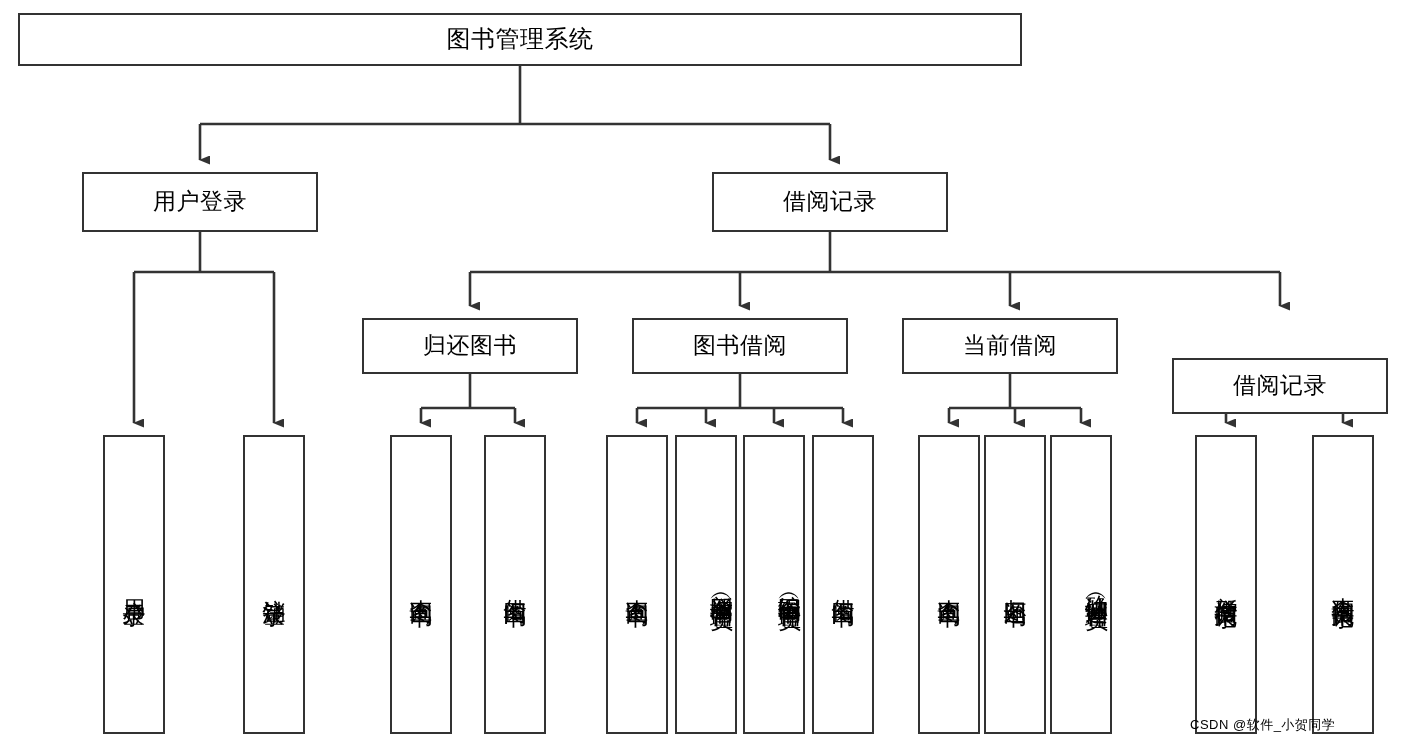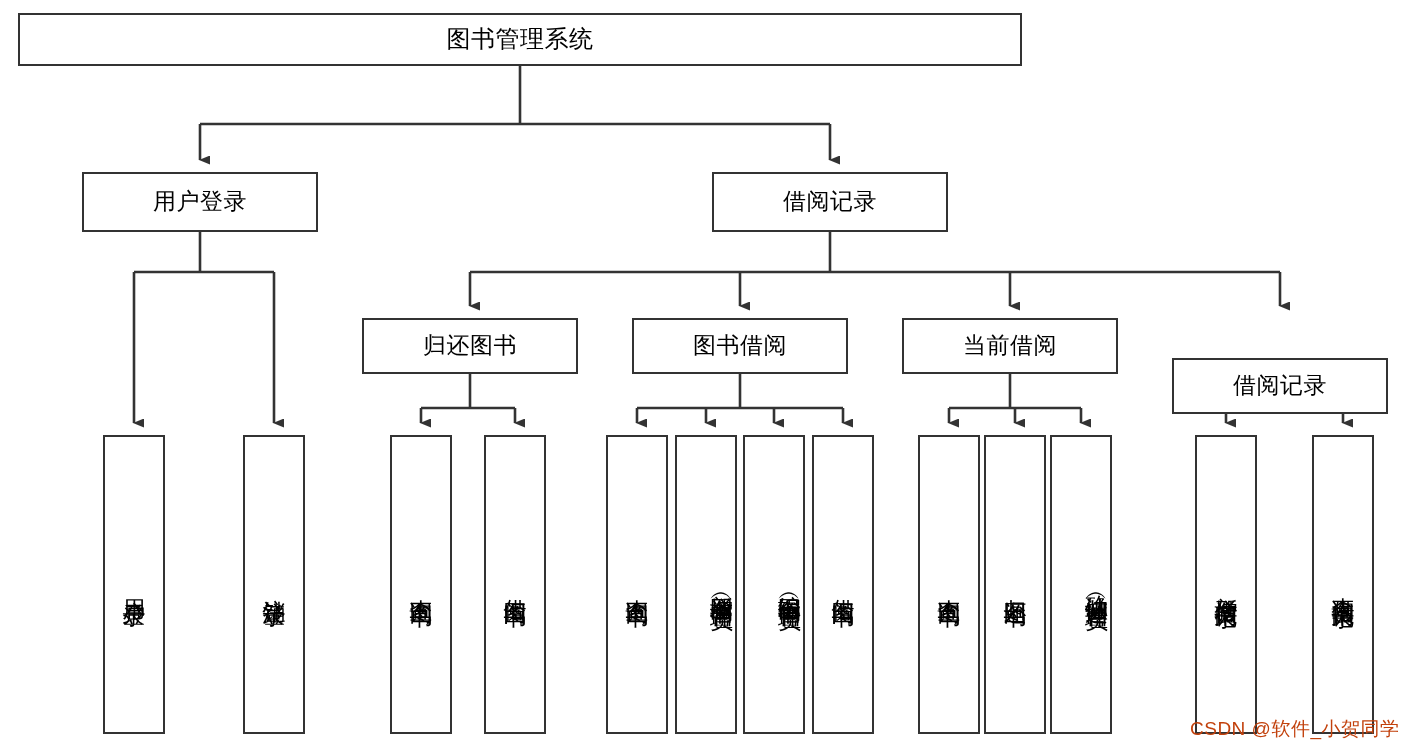--- a/index.html
+++ b/index.html
@@ -56,22 +56,22 @@
   .vlabel, .hlabel {
     writing-mode: inherit;
     text-orientation: inherit;
     white-space: nowrap;
   }
   #root-node {
     font-size: 24px;
   }
   .watermark {
     position: absolute;
-    color: #c2410c;
-    font-size: 19px;
+    color: #000000;
+    font-size: 13px;
     white-space: nowrap;
     pointer-events: none;
     letter-spacing: 0.5px;
     text-align: center;
   }
 </style>
 </head>
 <body>
 
 <div id="canvas">

